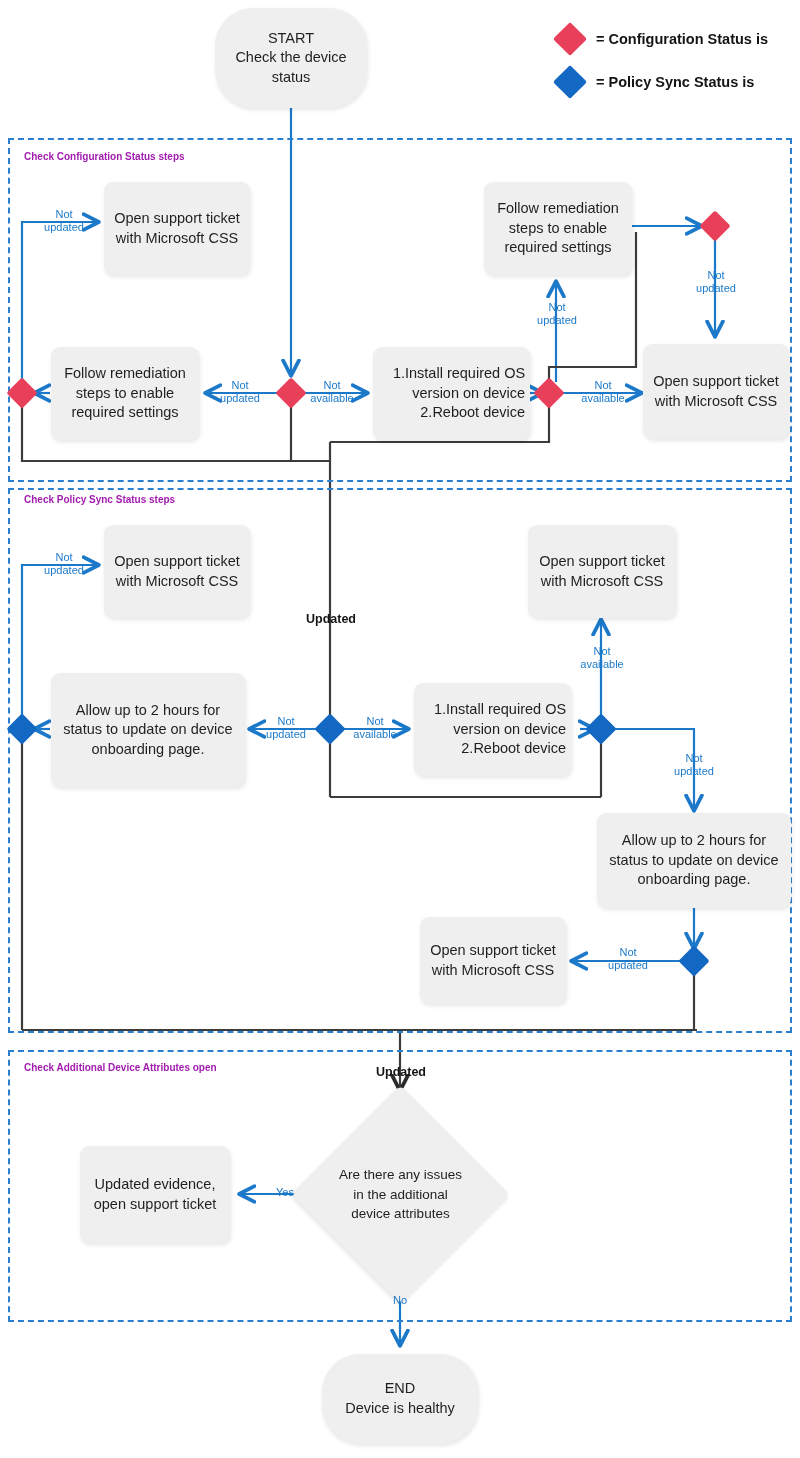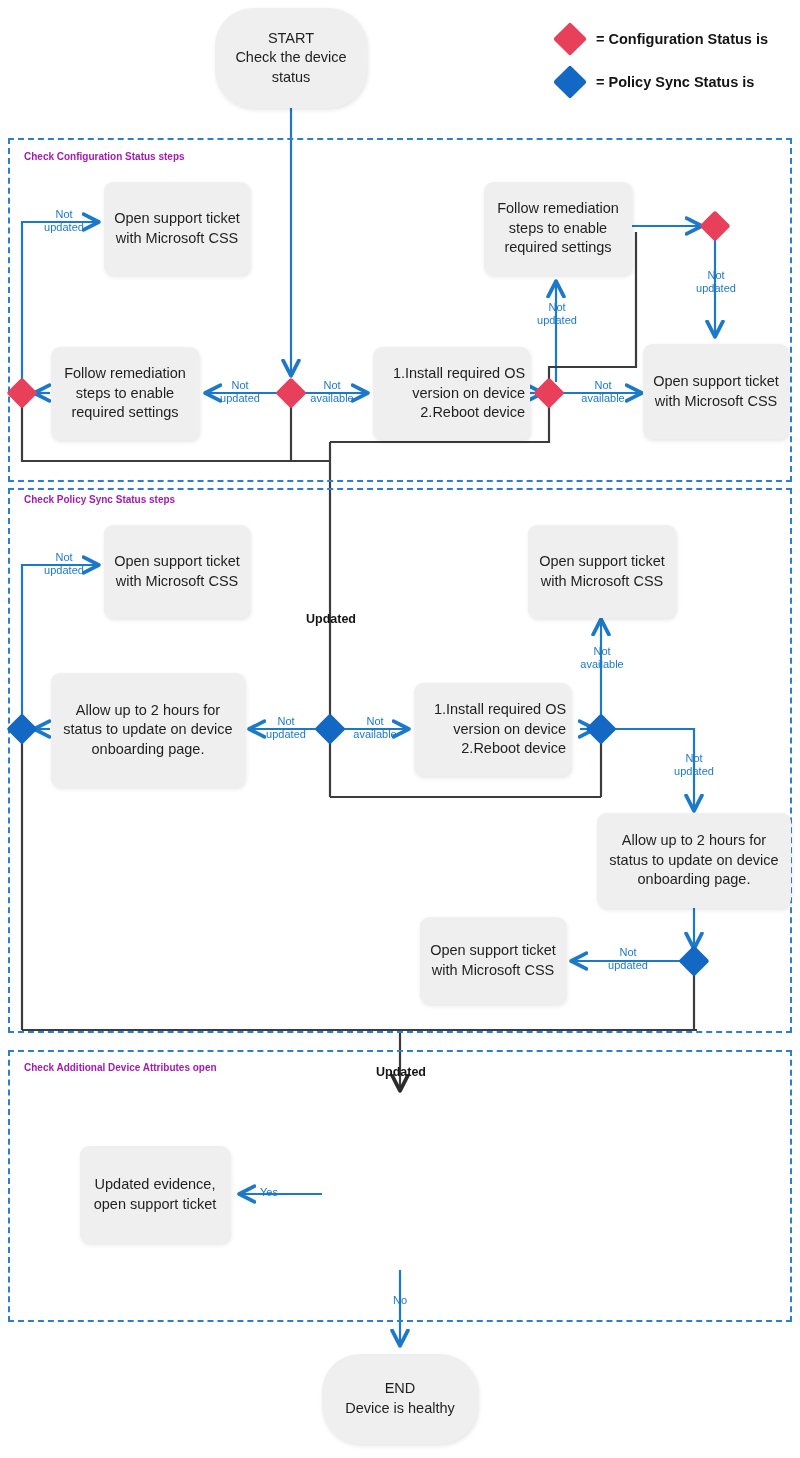--- a/index.html
+++ b/index.html
@@ -329,29 +329,37 @@
 available</div>
   <div class="elabel" style="left:570px;top:645px;width:64px;">Not
 available</div>
   <div class="elabel" style="left:663px;top:752px;width:62px;">Not
 updated</div>
   <div class="elabel" style="left:597px;top:946px;width:62px;">Not
 updated</div>
 
   <div class="elabel dark" style="left:370px;top:1065px;width:62px;">Updated</div>
 
+  <div class="decision" style="left:323px;top:1117px;width:155px;height:155px;">
+    <div class="dshape"></div>
+    <div class="dtext">
+      <div>Are there any issues</div>
+      <div>in the additional</div>
+      <div>device attributes</div>
+    </div>
+  </div>
 
   <div class="node" style="left:80px;top:1146px;width:150px;height:97px;">
     <div class="inner">
       <div>Updated evidence,</div>
       <div>open support ticket</div>
     </div>
   </div>
 
-  <div class="elabel" style="left:248px;top:1186px;width:42px;">Yes</div>
+  <div class="elabel" style="left:264px;top:1186px;width:42px;">Yes</div>
   <div class="elabel" style="left:379px;top:1294px;width:42px;">No</div>
 
   <div class="node terminal" style="left:322px;top:1354px;width:156px;height:90px;">
     <div class="inner">
       <div>END</div>
       <div>Device is healthy</div>
     </div>
   </div>
 
 </div>

